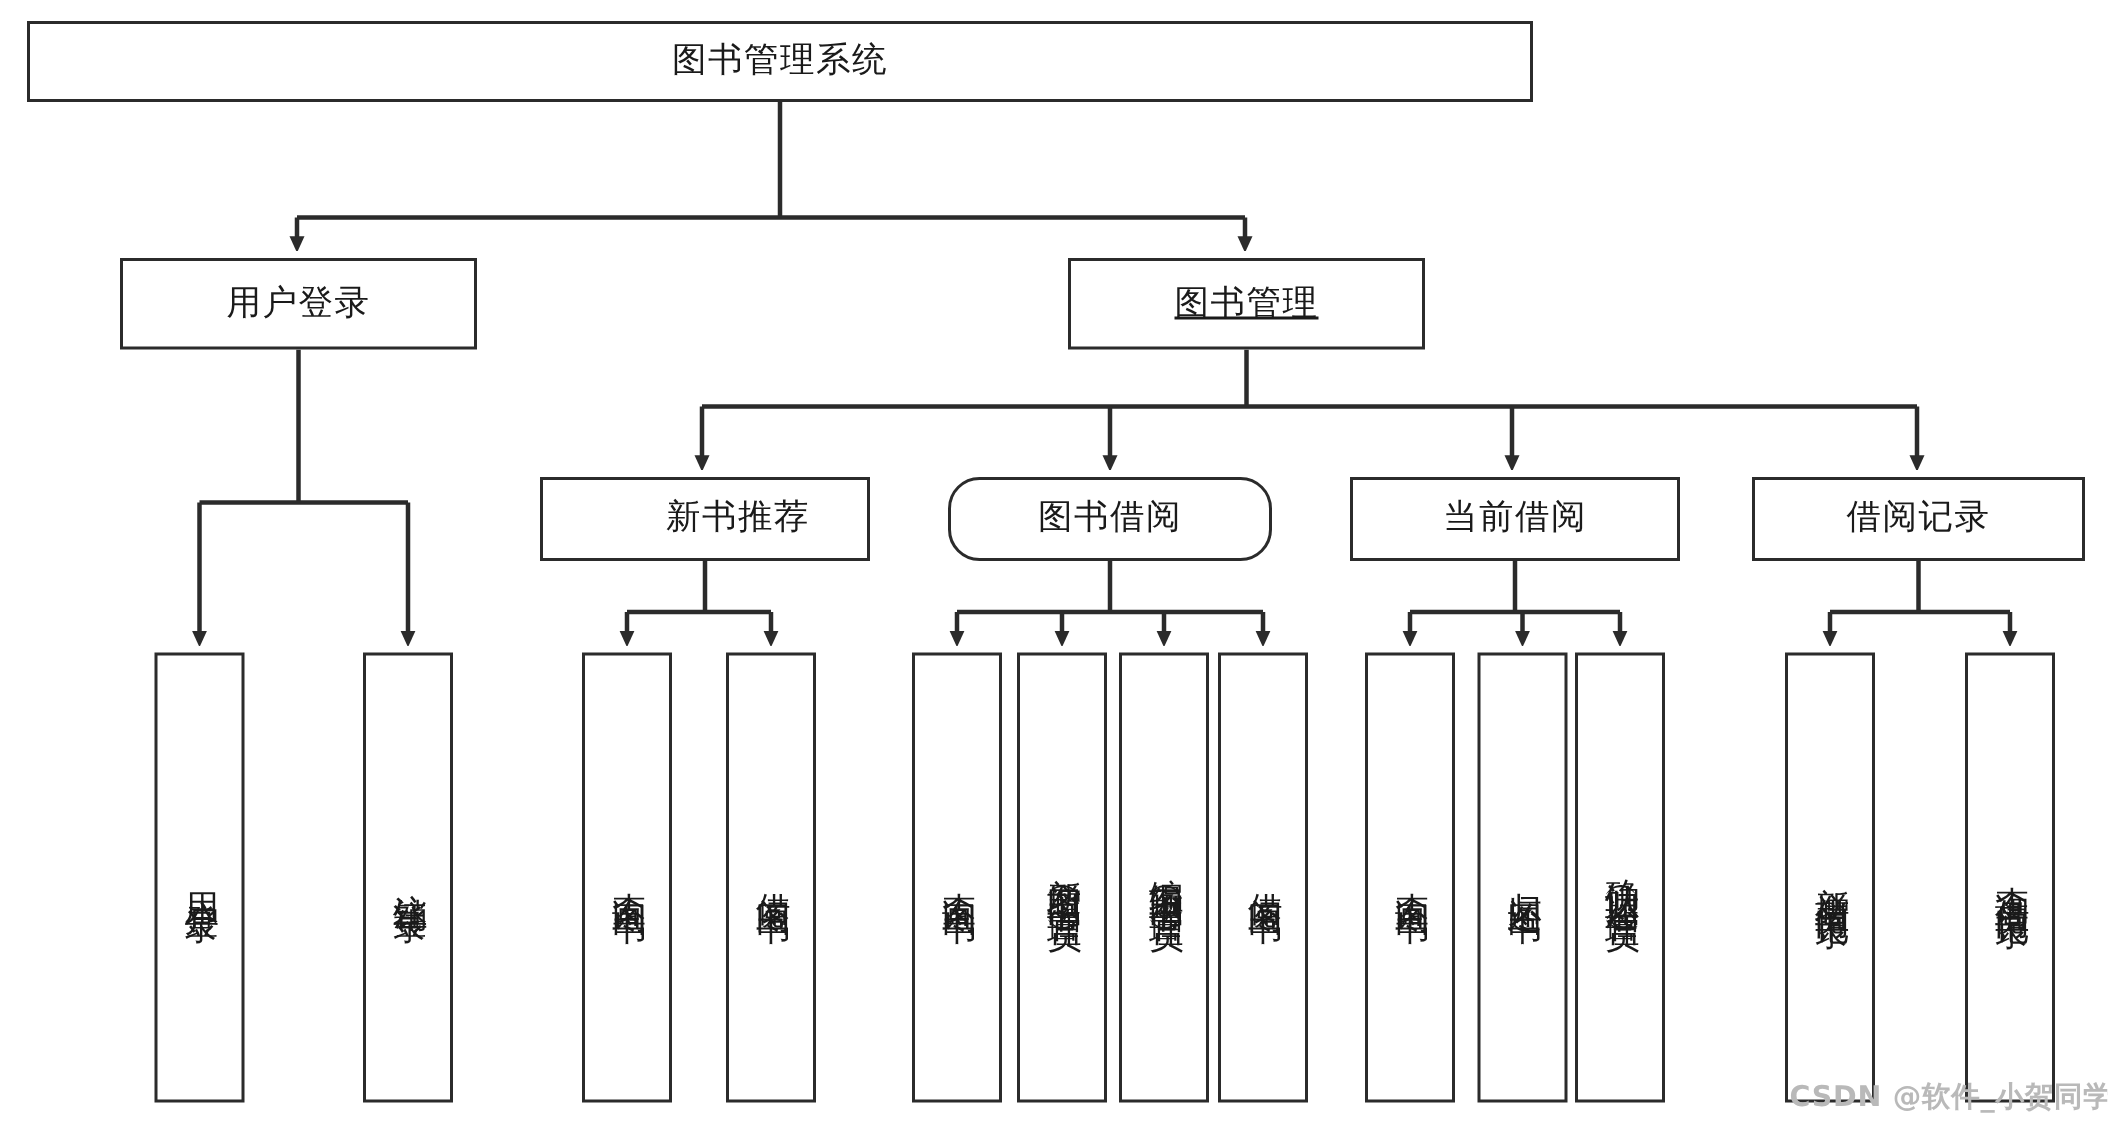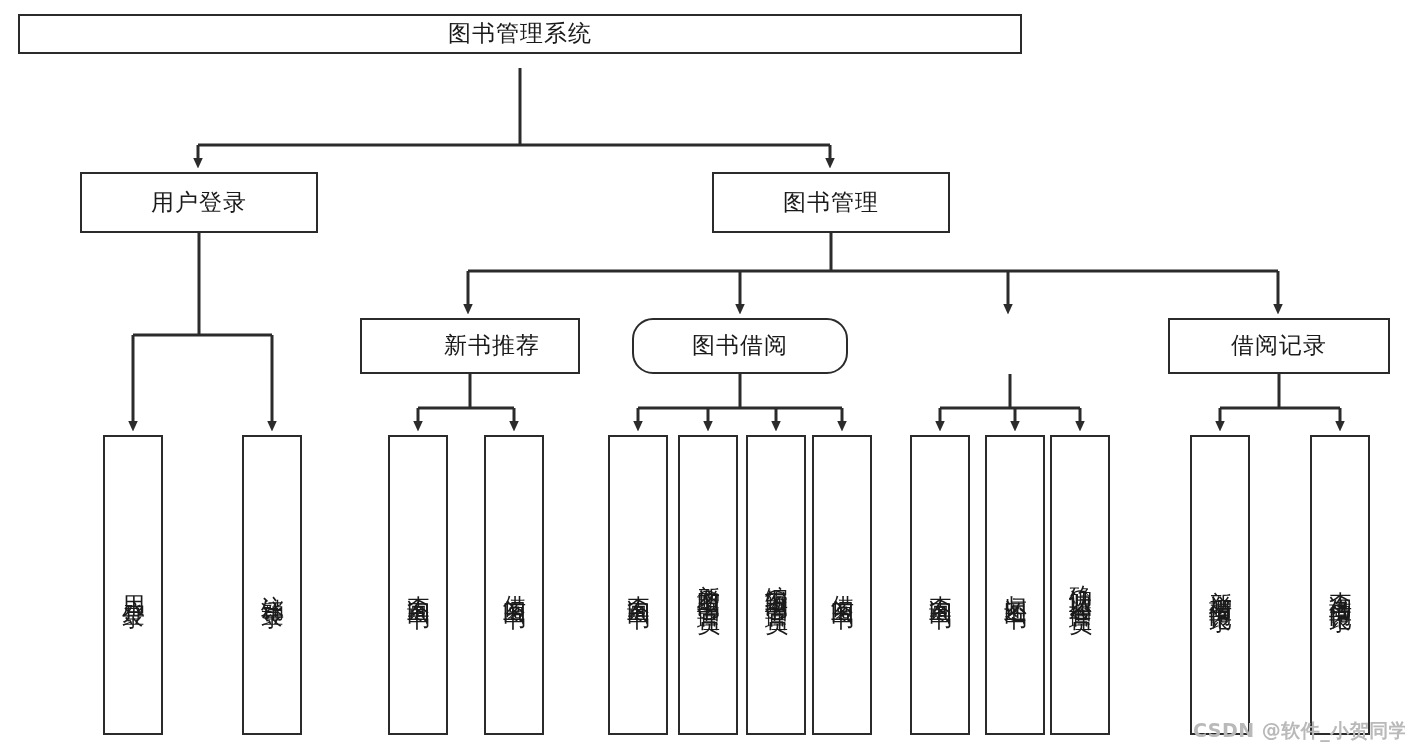--- a/index.html
+++ b/index.html
@@ -111,27 +111,28 @@
       <path d="M1015,408 L1015,422" marker-end="url(#arrow)"></path>
       <path d="M1080,408 L1080,422" marker-end="url(#arrow)"></path>
 
       <path d="M1279,374 L1279,408"></path>
       <path d="M1220,408 L1340,408"></path>
       <path d="M1220,408 L1220,422" marker-end="url(#arrow)"></path>
       <path d="M1340,408 L1340,422" marker-end="url(#arrow)"></path>
     </g>
   </svg>
 
-  <div class="node horiz" id="node-root" style="left: 18px; top: 14px; width: 1004px; height: 40px;">图书管理系统</div>
+  <div class="node horiz" id="node-root" style="left: 18px; top: 14px; width: 1004px; height: 54px;">图书管理系统</div>
 
   <div class="node horiz" style="left: 80px; top: 172px; width: 238px; height: 61px;">用户登录</div>
-  <div class="node horiz" style="left: 712px; top: 172px; width: 238px; height: 61px;">图书管理</div>
+  <div class="node horiz" style="left: 712px; top: 172px; width: 238px; height: 61px; text-decoration: underline;">图书管理</div>
 
   <div class="node horiz" style="left: 360px; top: 318px; width: 220px; height: 56px; padding-left: 44px;">新书推荐</div>
   <div class="node horiz" style="left: 632px; top: 318px; width: 216px; height: 56px; border-radius: 21px;">图书借阅</div>
+  <div class="node horiz" style="left: 900px; top: 318px; width: 220px; height: 56px;">当前借阅</div>
   <div class="node horiz" style="left: 1168px; top: 318px; width: 222px; height: 56px;">借阅记录</div>
 
   <div class="node vert" style="left: 103px; top: 435px; width: 60px; height: 300px;">
     <span class="vtext">用户登录</span>
   </div>
   <div class="node vert" style="left: 242px; top: 435px; width: 60px; height: 300px;">
     <span class="vtext">注销登录</span>
   </div>
   <div class="node vert" style="left: 388px; top: 435px; width: 60px; height: 300px;">
     <span class="vtext">查询图书</span>

